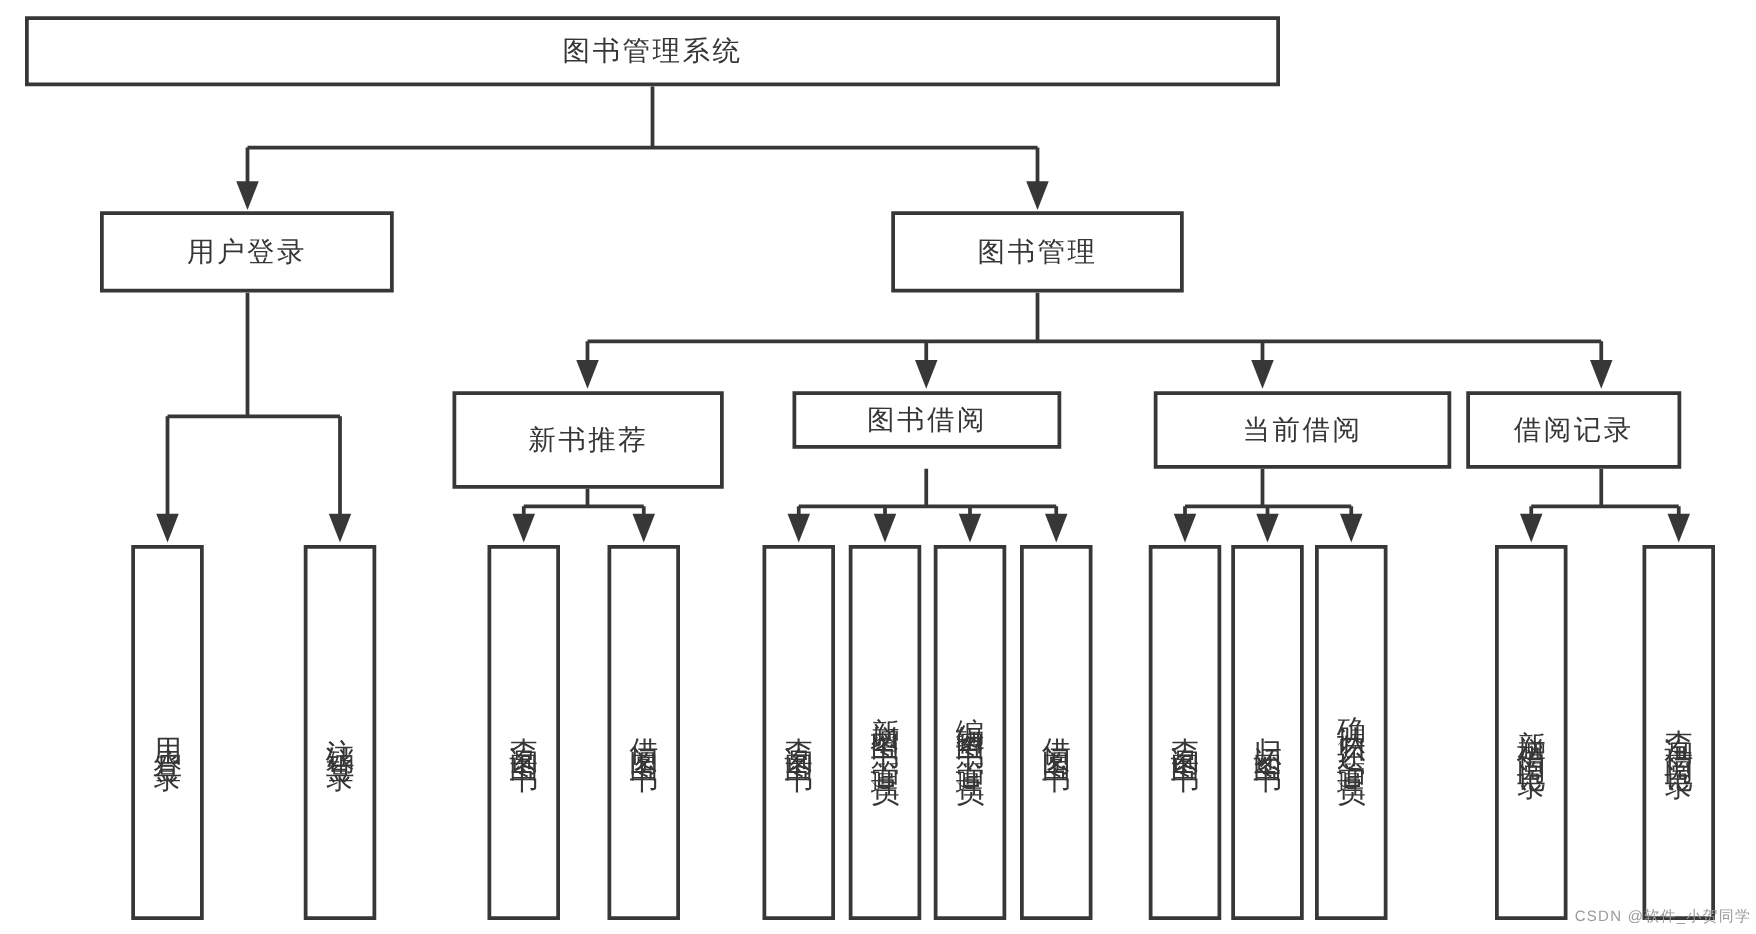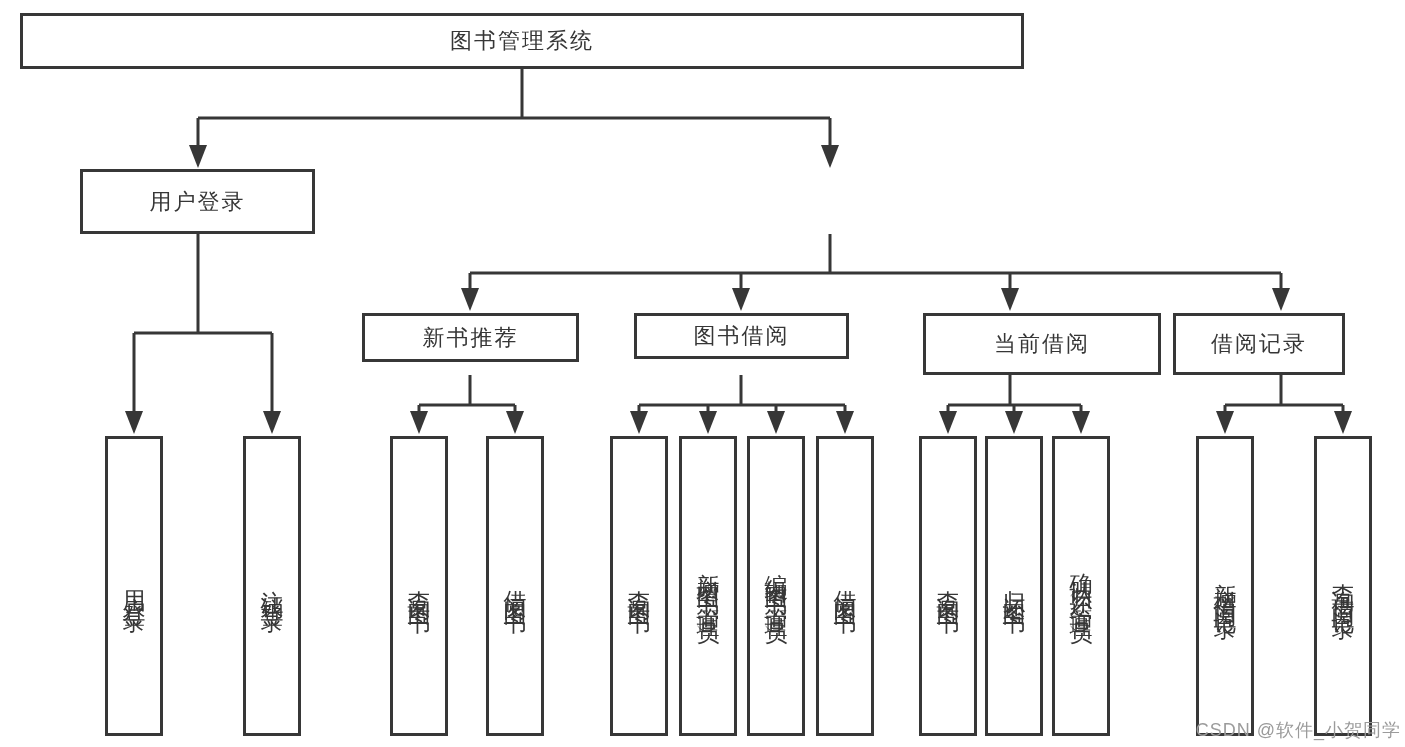--- a/index.html
+++ b/index.html
@@ -15,21 +15,21 @@
     background:#ffffff;border:3px solid #373737;color:#363636;
   }
   .h{font-size:22px;letter-spacing:2px;white-space:nowrap;}
   .v{
     width:58px;height:300px;
     writing-mode:vertical-rl;text-orientation:mixed;
     font-size:23px;letter-spacing:7px;line-height:1;
   }
   .watermark{
     position:absolute;right:4px;bottom:5px;z-index:3;
-    font-size:18px;color:#9b9b9b;letter-spacing:1px;white-space:nowrap;
+    font-size:12px;color:#9b9b9b;letter-spacing:1px;white-space:nowrap;
   }
 </style>
 </head>
 <body>
 
 <div class="stage">
 
   <svg class="wires" width="1405" height="747" viewBox="0 0 1405 747">
     <g stroke="#373737" stroke-width="3" fill="none">
       <path d="M522 69 L522 118 M198 118 L830 118 M198 118 L198 150 M830 118 L830 150"></path>
@@ -59,22 +59,23 @@
       <polygon points="1005,411 1023,411 1014,434"></polygon>
       <polygon points="1072,411 1090,411 1081,434"></polygon>
       <polygon points="1216,411 1234,411 1225,434"></polygon>
       <polygon points="1334,411 1352,411 1343,434"></polygon>
     </g>
   </svg>
 
   <div class="node h" style="left:20px;top:13px;width:1004px;height:56px">图书管理系统</div>
 
   <div class="node h" style="left:80px;top:169px;width:235px;height:65px">用户登录</div>
+  <div class="node h" style="left:713px;top:169px;width:234px;height:65px">图书管理</div>
 
-  <div class="node h" style="left:362px;top:313px;width:217px;height:49px">新书推荐</div>
+  <div class="node h" style="left:362px;top:313px;width:217px;height:78px">新书推荐</div>
   <div class="node h" style="left:634px;top:313px;width:215px;height:46px">图书借阅</div>
   <div class="node h" style="left:923px;top:313px;width:238px;height:62px">当前借阅</div>
   <div class="node h" style="left:1173px;top:313px;width:172px;height:62px">借阅记录</div>
 
   <div class="node v" style="left:105px;top:436px">用户登录</div>
   <div class="node v" style="left:243px;top:436px">注销登录</div>
 
   <div class="node v" style="left:390px;top:436px">查询图书</div>
   <div class="node v" style="left:486px;top:436px">借阅图书</div>
 

